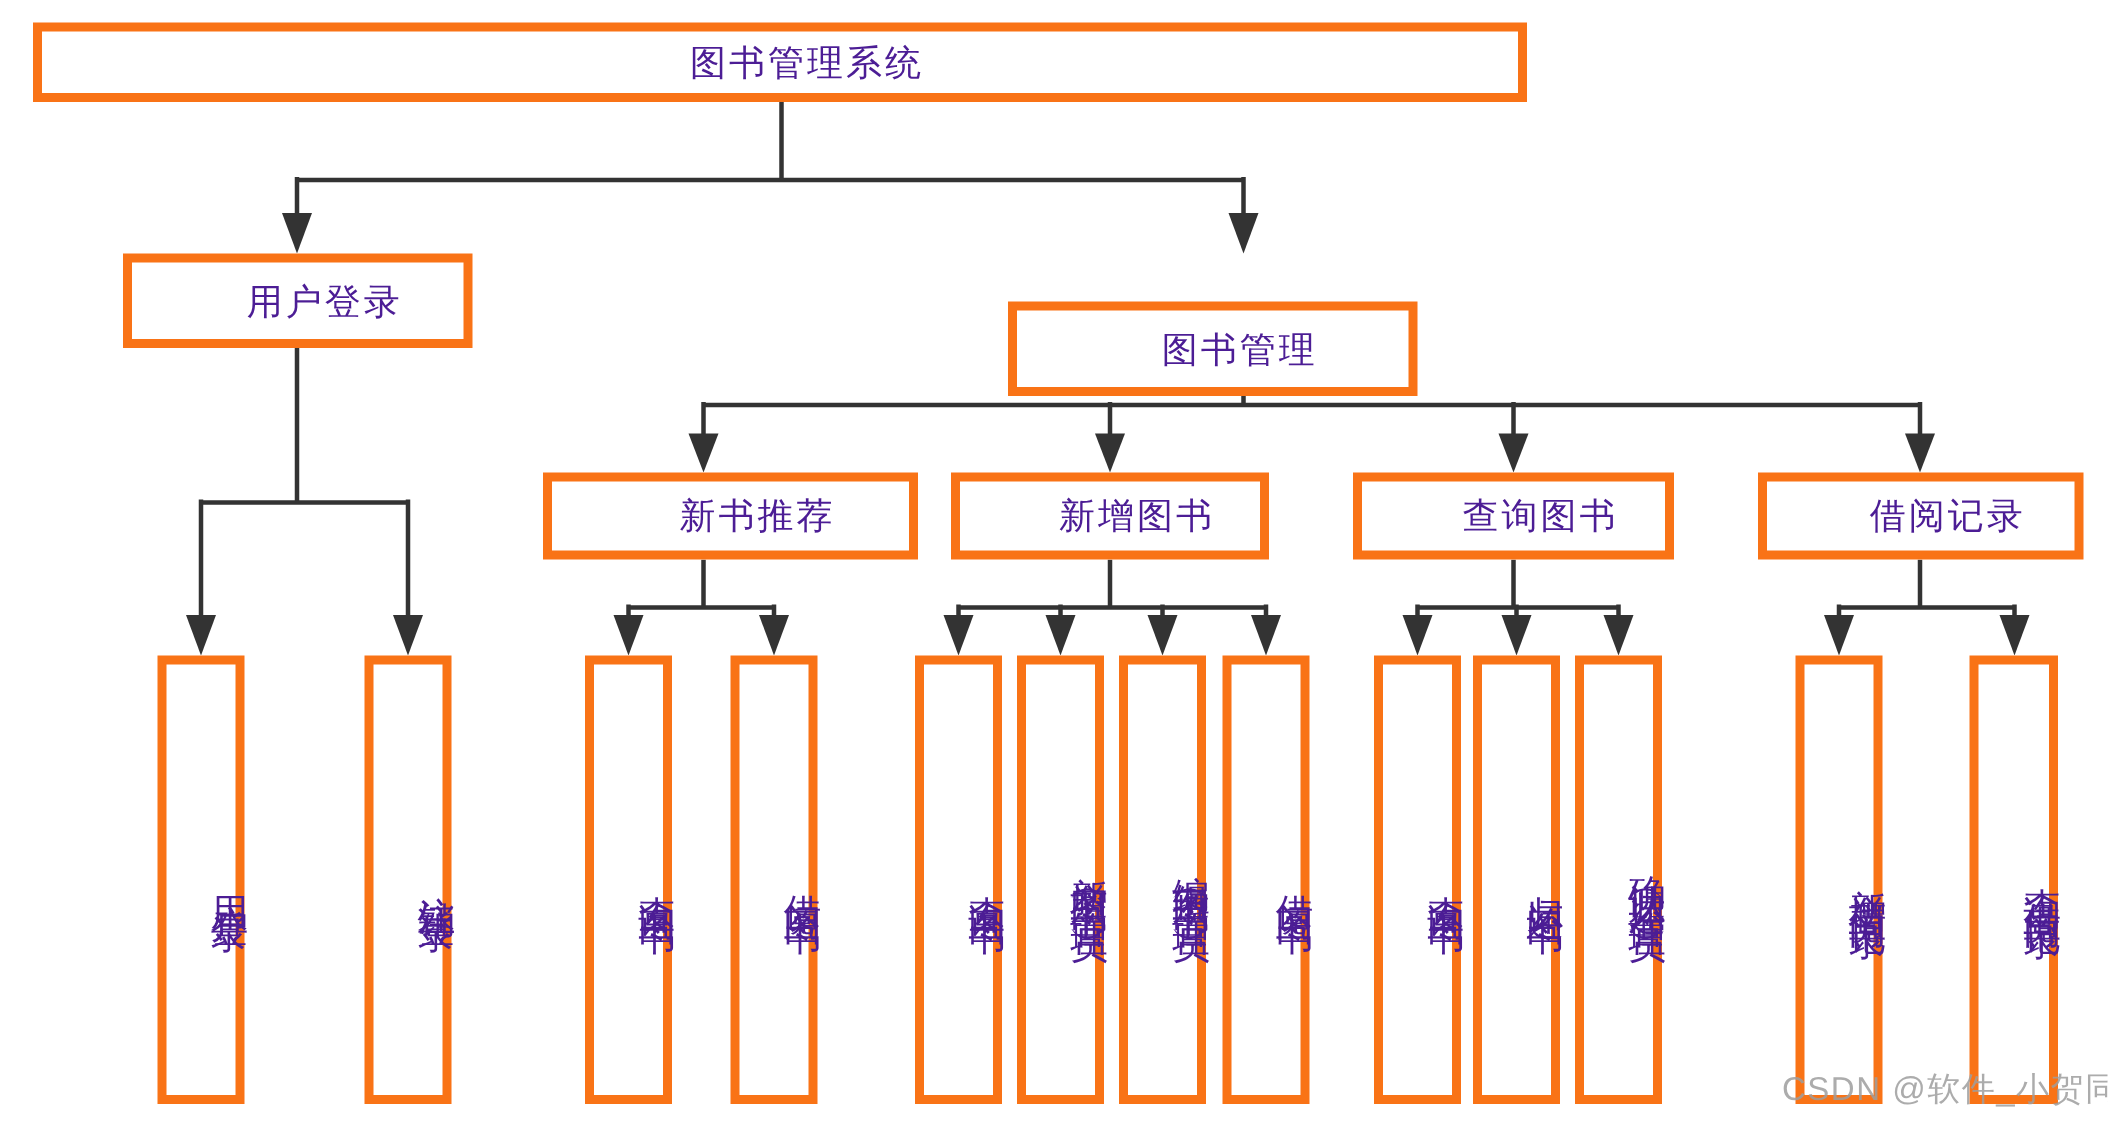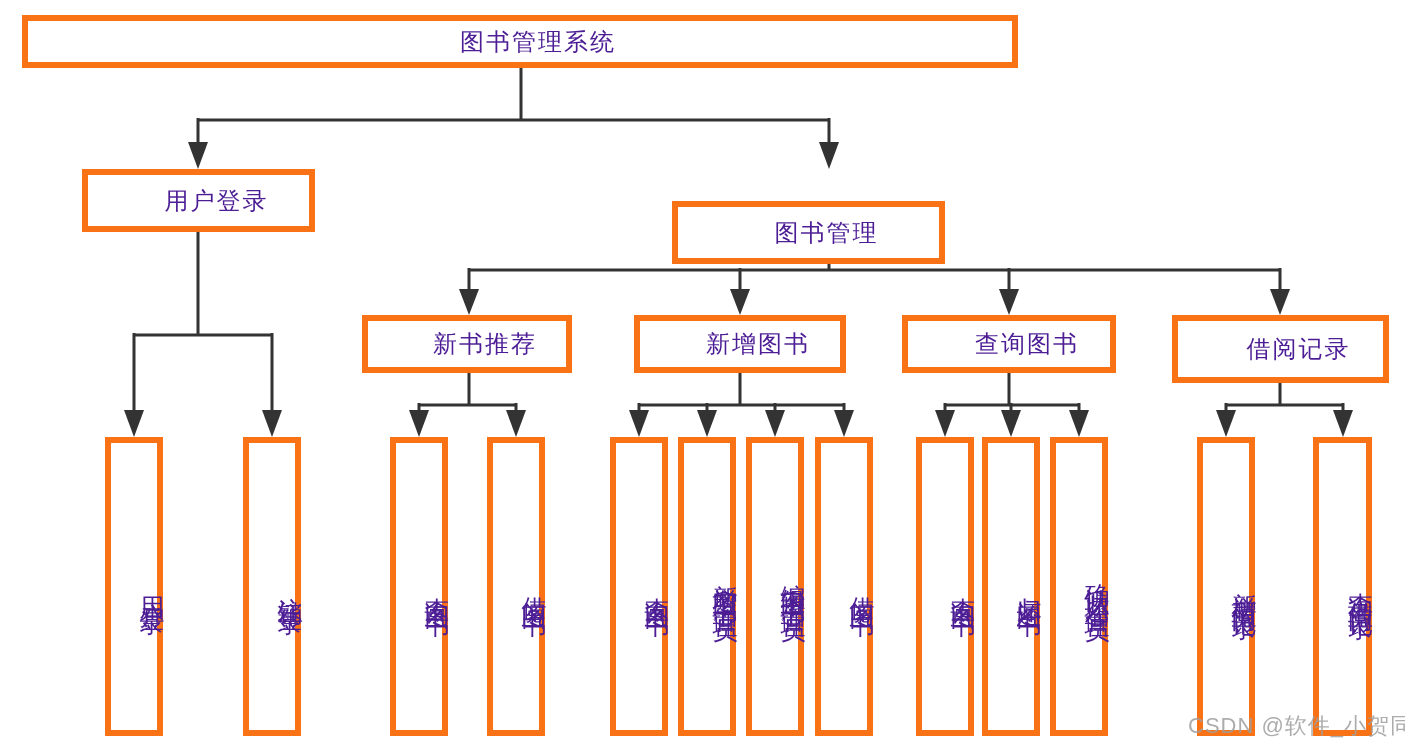--- a/index.html
+++ b/index.html
@@ -84,30 +84,30 @@
     <span class="h-label">图书管理系统</span>
   </div>
 
   <div class="node" style="left:82px;top:169px;width:233px;height:63px;">
     <span class="h-label">用户登录</span>
   </div>
   <div class="node" style="left:672px;top:169px;width:273px;height:63px;margin-top:32px;">
     <span class="h-label">图书管理</span>
   </div>
 
-  <div class="node" style="left:362px;top:315px;width:210px;height:58px;">
+  <div class="node" style="left:362px;top:315px;width:250px;height:58px;">
     <span class="h-label">新书推荐</span>
   </div>
   <div class="node" style="left:634px;top:315px;width:212px;height:58px;">
     <span class="h-label">新增图书</span>
   </div>
   <div class="node" style="left:902px;top:315px;width:214px;height:58px;">
     <span class="h-label">查询图书</span>
   </div>
-  <div class="node" style="left:1172px;top:315px;width:217px;height:68px;">
+  <div class="node" style="left:1172px;top:315px;width:217px;height:58px;">
     <span class="h-label">借阅记录</span>
   </div>
 
   <div class="node" style="left:105px;top:437px;width:58px;height:299px;">
     <span class="v-label">用户登录</span>
   </div>
   <div class="node" style="left:243px;top:437px;width:58px;height:299px;">
     <span class="v-label">注销登录</span>
   </div>
 

